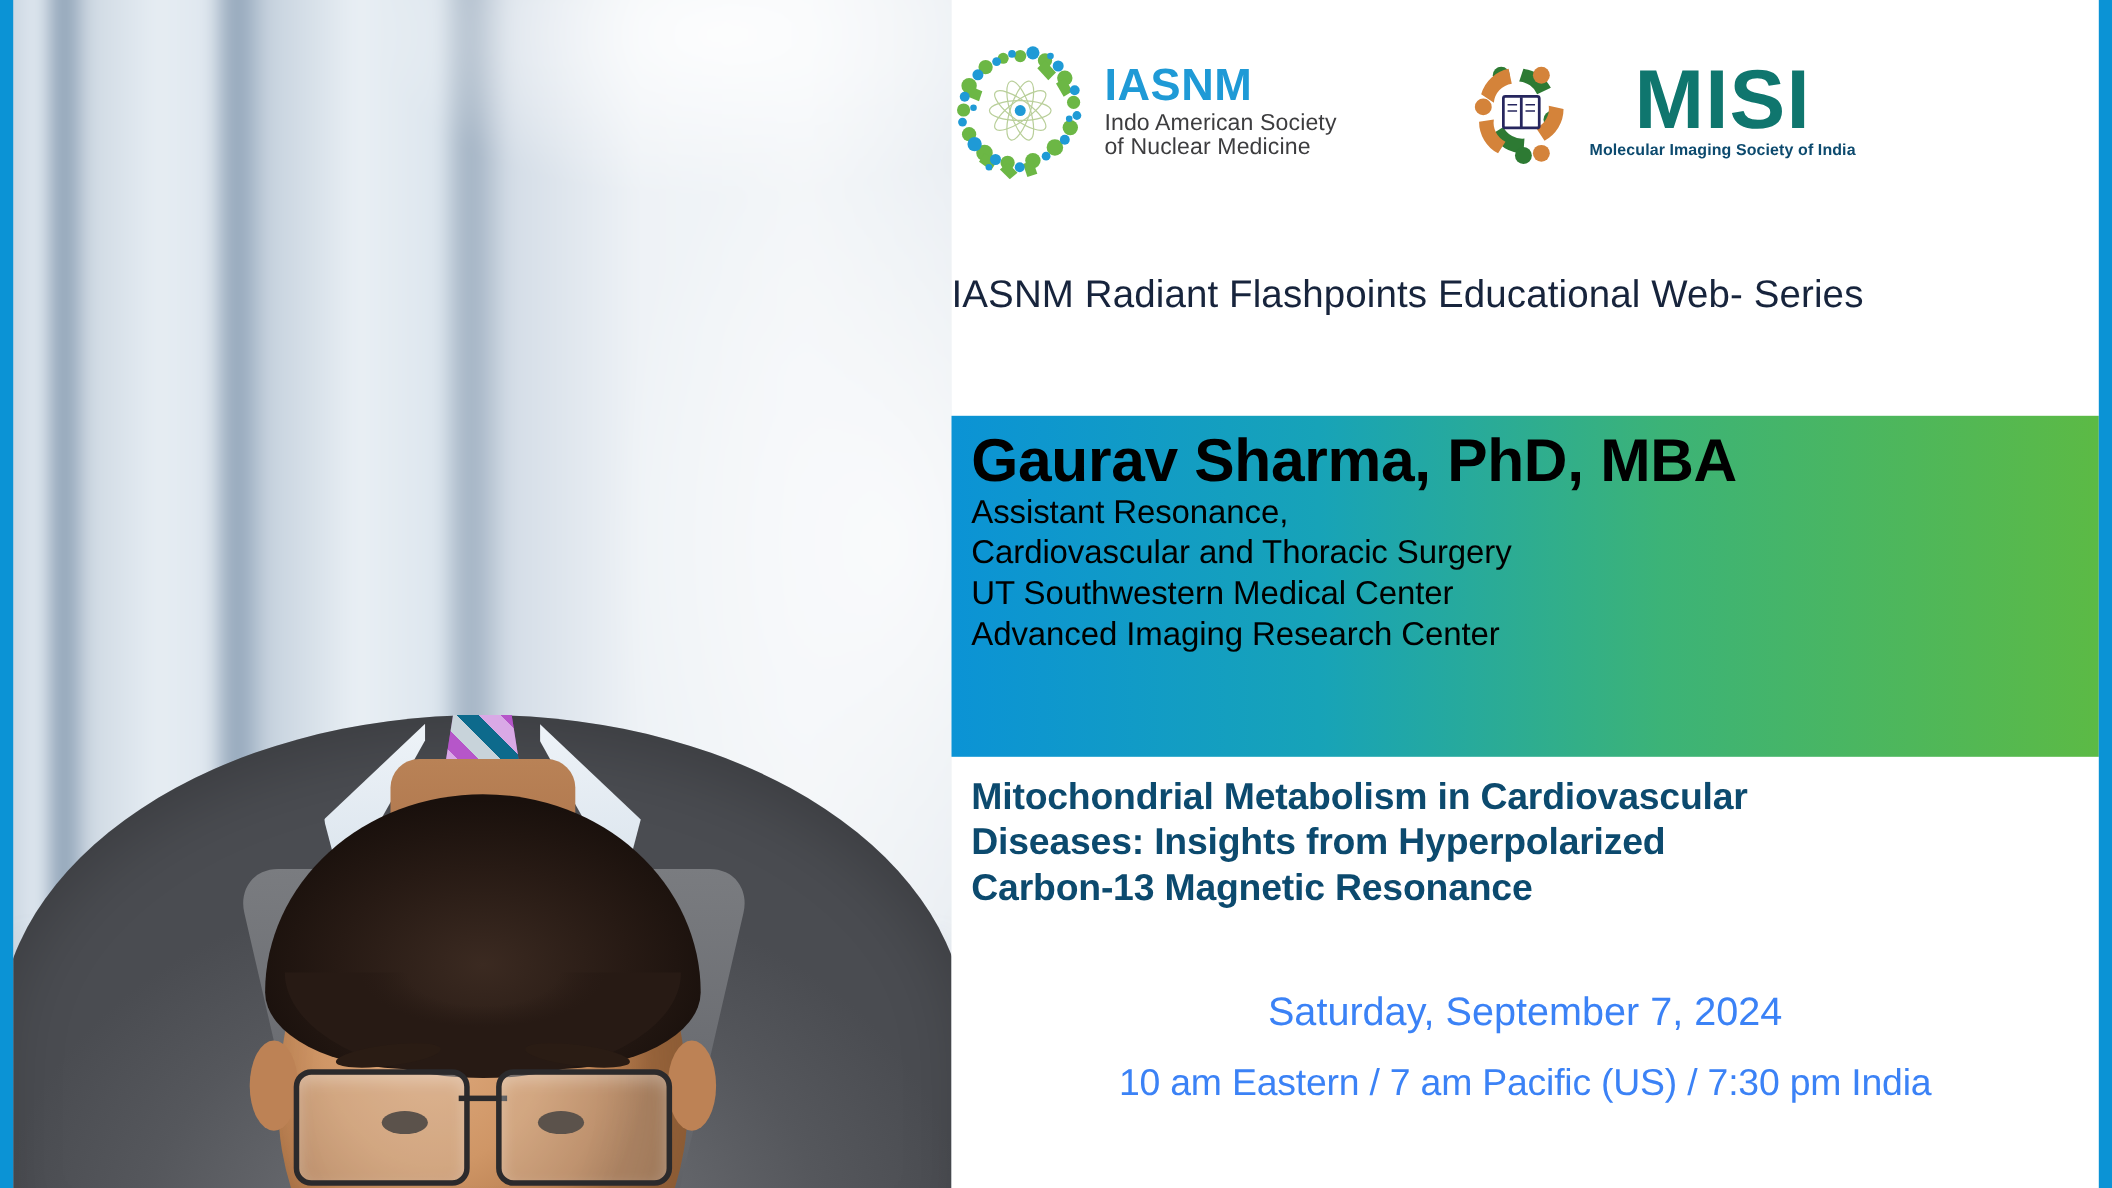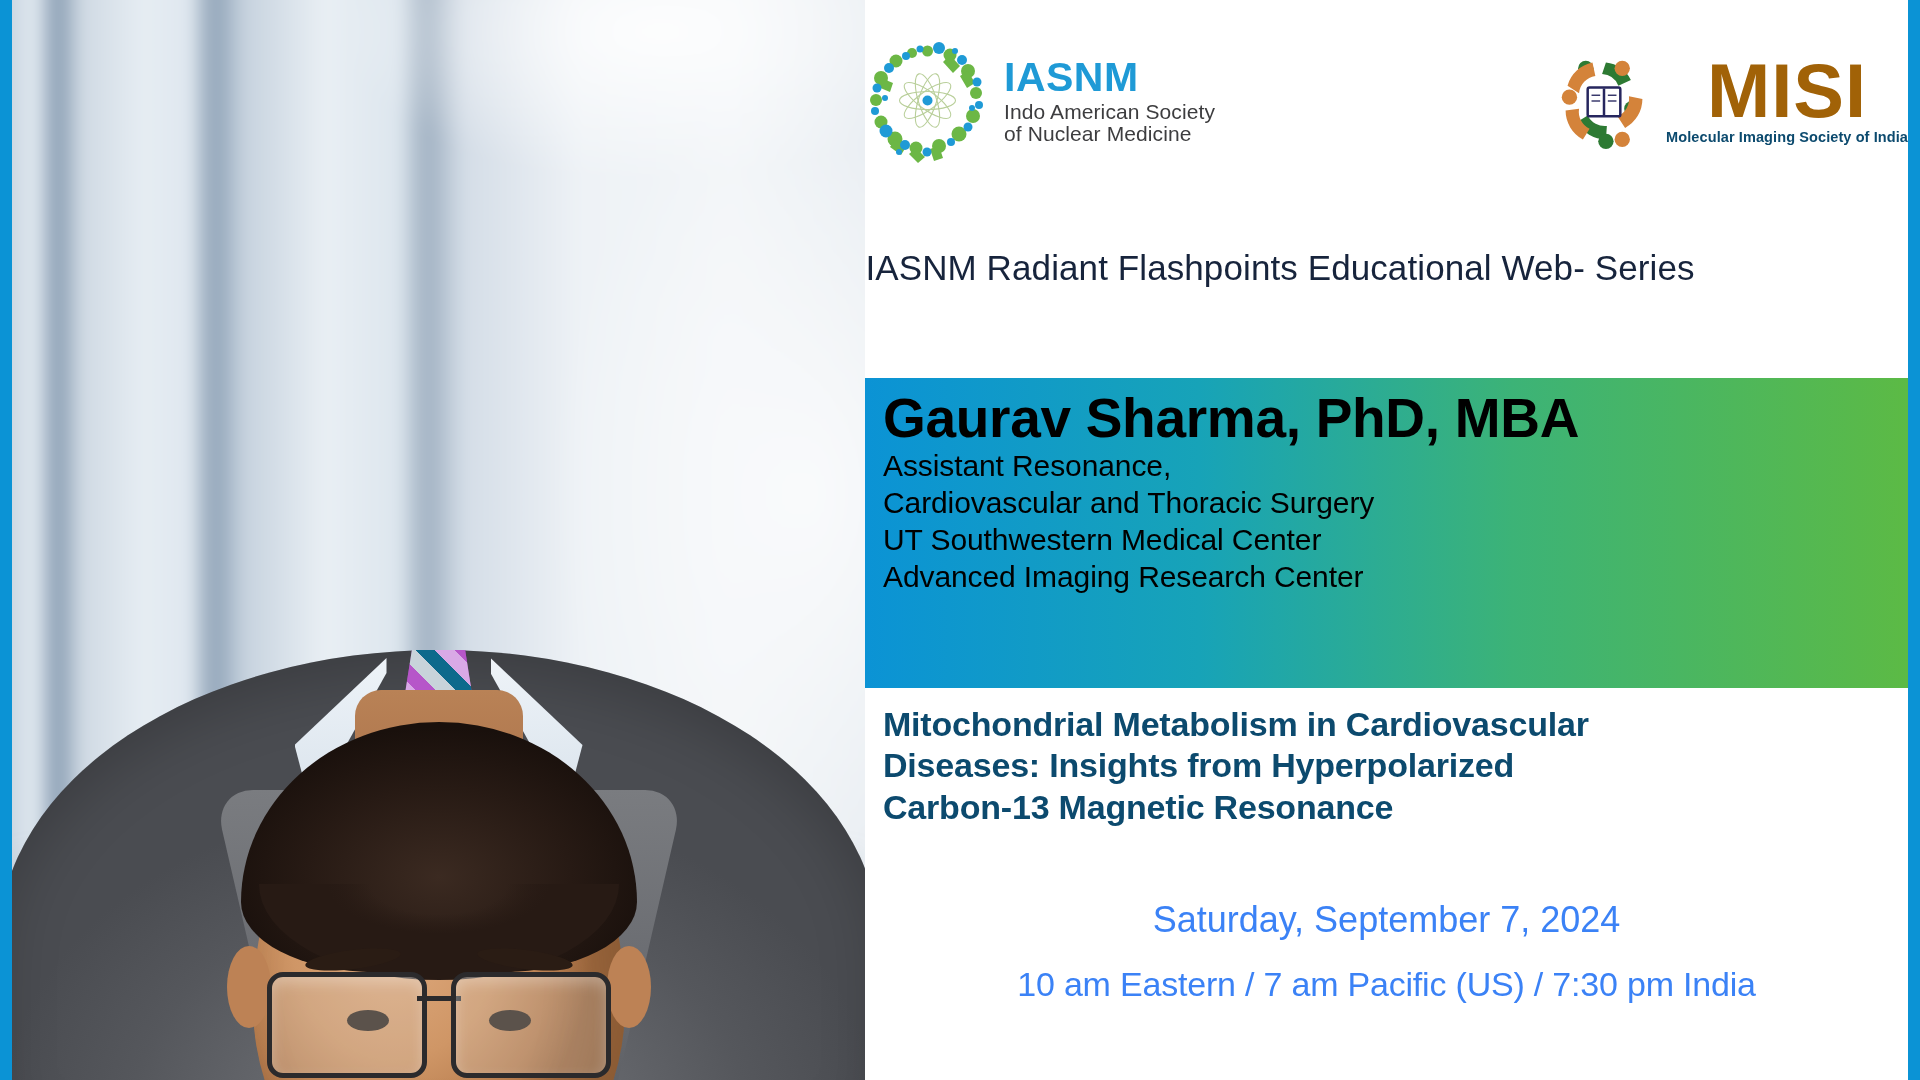--- a/index.html
+++ b/index.html
@@ -275,21 +275,21 @@
 
   
   .logo-row {
     position: absolute;
     left: 0;
     top: 28px;
     width: 1043px;
     height: 145px;
     display: flex;
     align-items: center;
-    justify-content: space-between;
+    justify-content: flex-start;
     gap: 120px;
   }
   .logo {
     display: flex;
     align-items: center;
     gap: 14px;
   }
 
   .iasnm-mark { width: 125px; height: 125px; flex: none; }
   .iasnm-words { display: flex; flex-direction: column; line-height: 1.04; }
@@ -305,39 +305,39 @@
     letter-spacing: .1px;
     margin-top: 3px;
   }
   .iasnm-sub span { display: block; }
 
   .misi-mark { width: 96px; height: 96px; flex: none; }
   .misi-words { display: flex; flex-direction: column; align-items: center; }
   .misi-title {
     font-size: 76px;
     font-weight: bold;
-    color: #a16207;
+    color: #0f766e;
     letter-spacing: 1px;
     line-height: .92;
   }
   .misi-sub {
     font-size: 14.5px;
     font-weight: bold;
     color: #0c4a6e;
     letter-spacing: .1px;
     margin-top: 4px;
   }
 
   
   .series-heading {
     position: absolute;
     left: 0;
     top: 248px;
     width: 830px;
-    text-align: center;
+    text-align: left;
     font-size: 35px;
     color: #17243c;
     letter-spacing: .1px;
   }
 
   
   .speaker-banner {
     position: absolute;
     left: 0;
     top: 378px;

